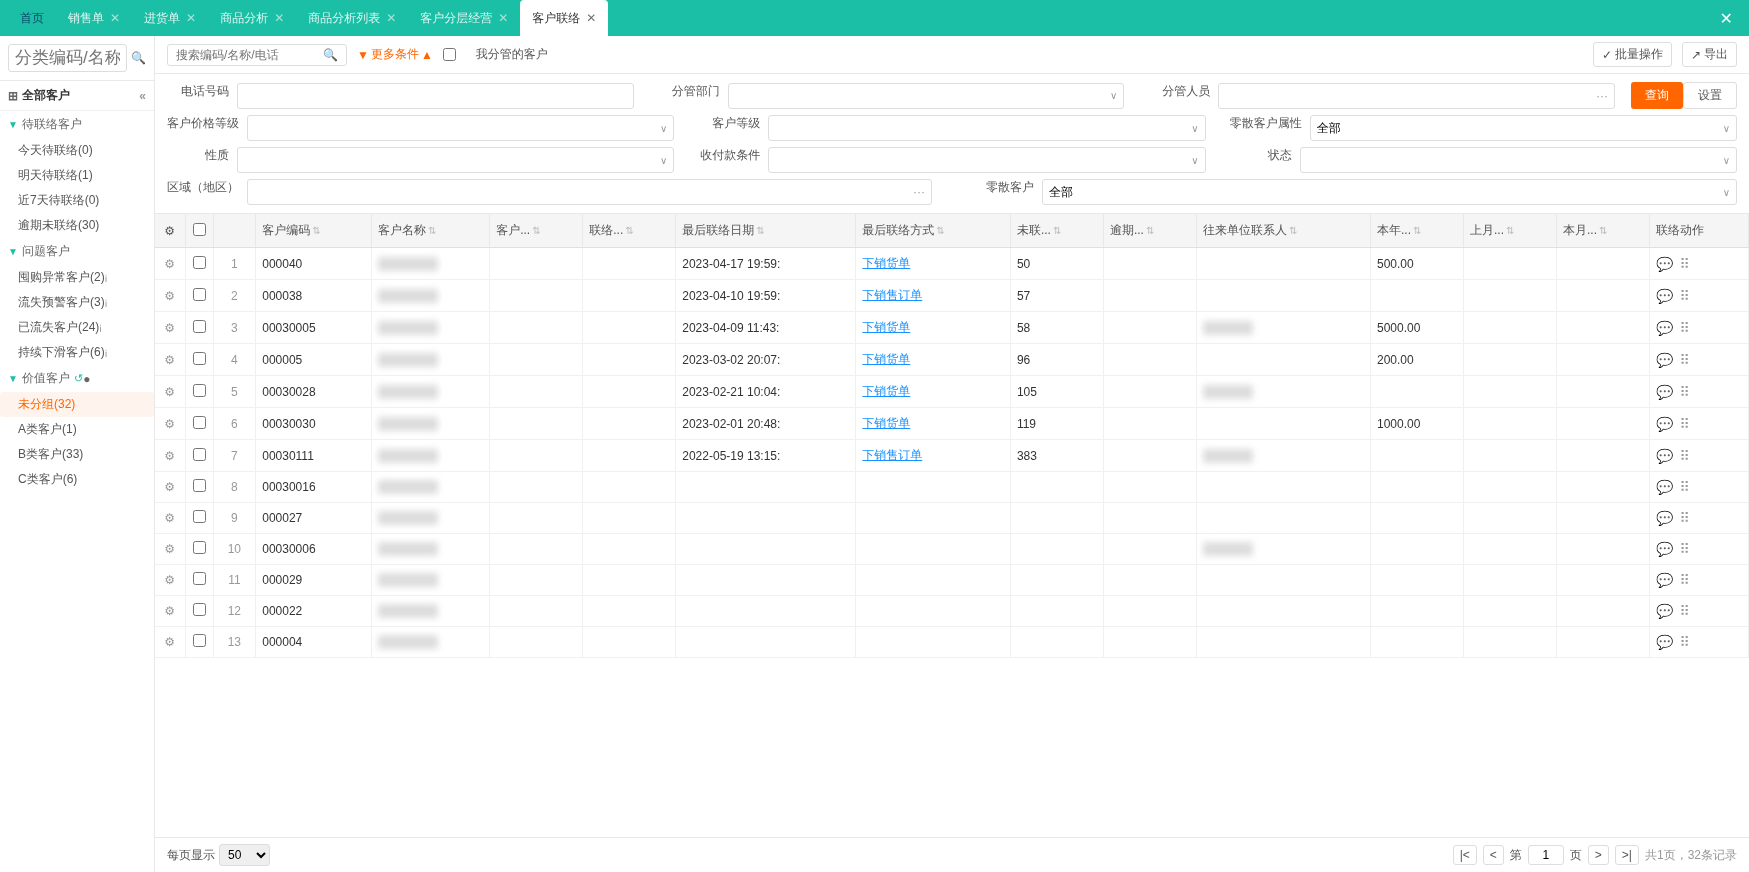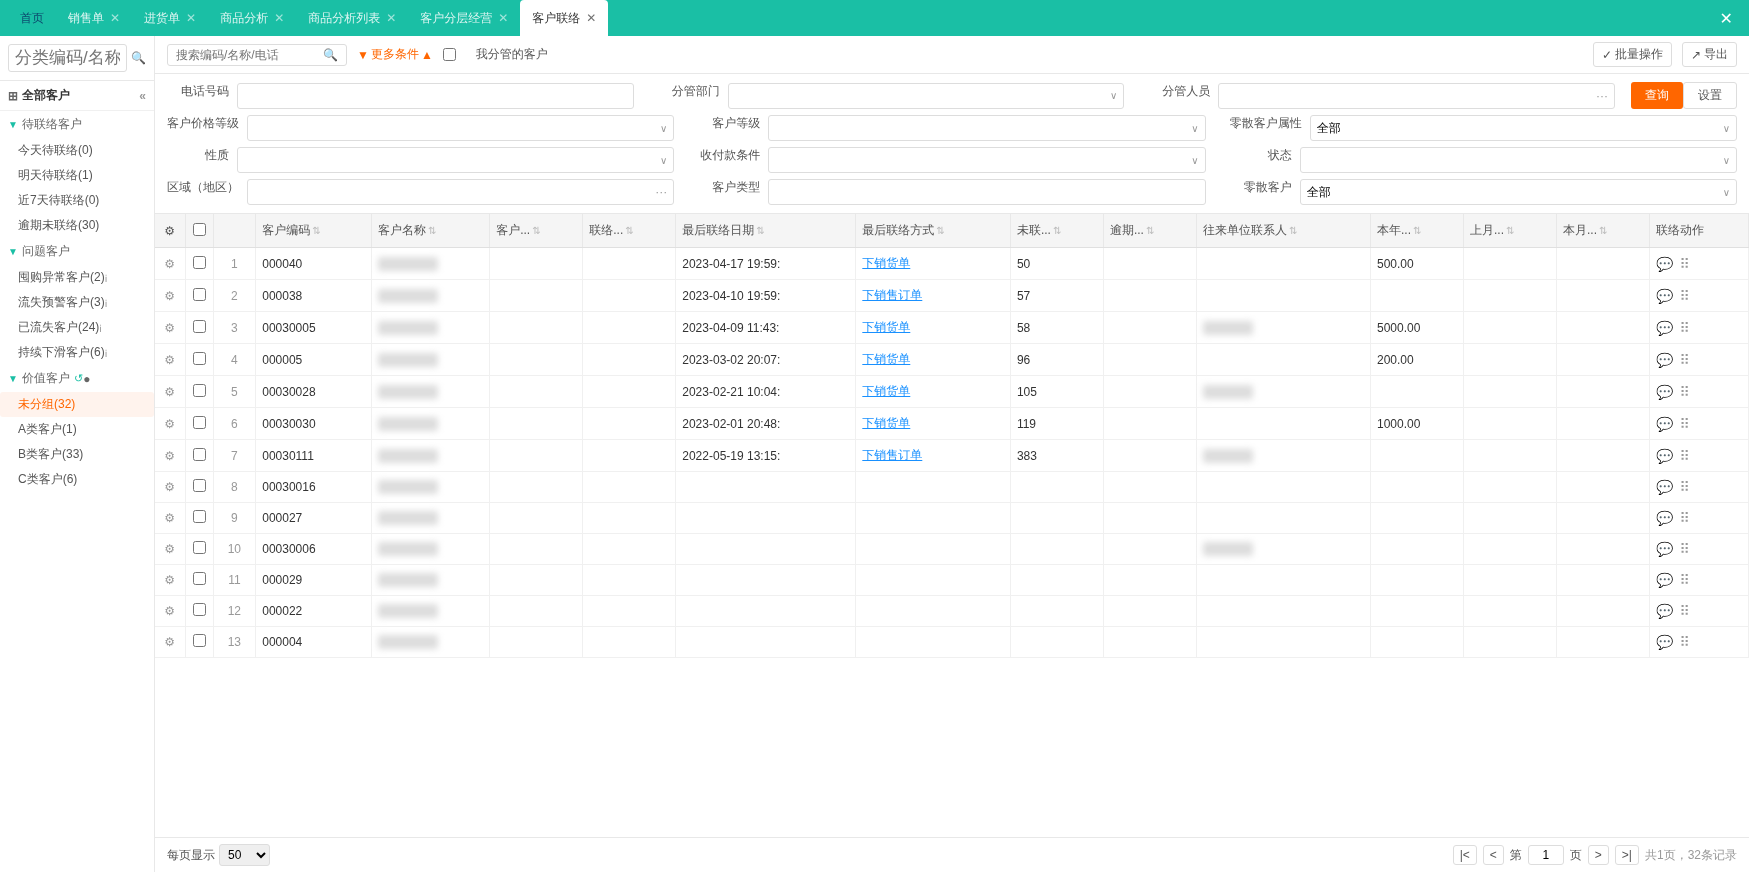--- a/index.html
+++ b/index.html
@@ -578,24 +578,20 @@
         </div>
       </div>
       <div class="adv-filter-row">
         <div class="filter-field">
           <label>区域（地区）</label>
           <div class="field-input">
             <span style="color:#999;margin-left:auto;">···</span>
           </div>
         </div>
         <div class="filter-separator"></div>
-        <div class="filter-field">
-          <label>客户类型</label>
-          <div class="field-input"></div>
-        </div>
         <div class="filter-separator"></div>
         <div class="filter-field">
           <label>零散客户</label>
           <div class="field-input">
             <span>全部</span>
             <span class="chevron">∨</span>
           </div>
         </div>
       </div>
     </div>

